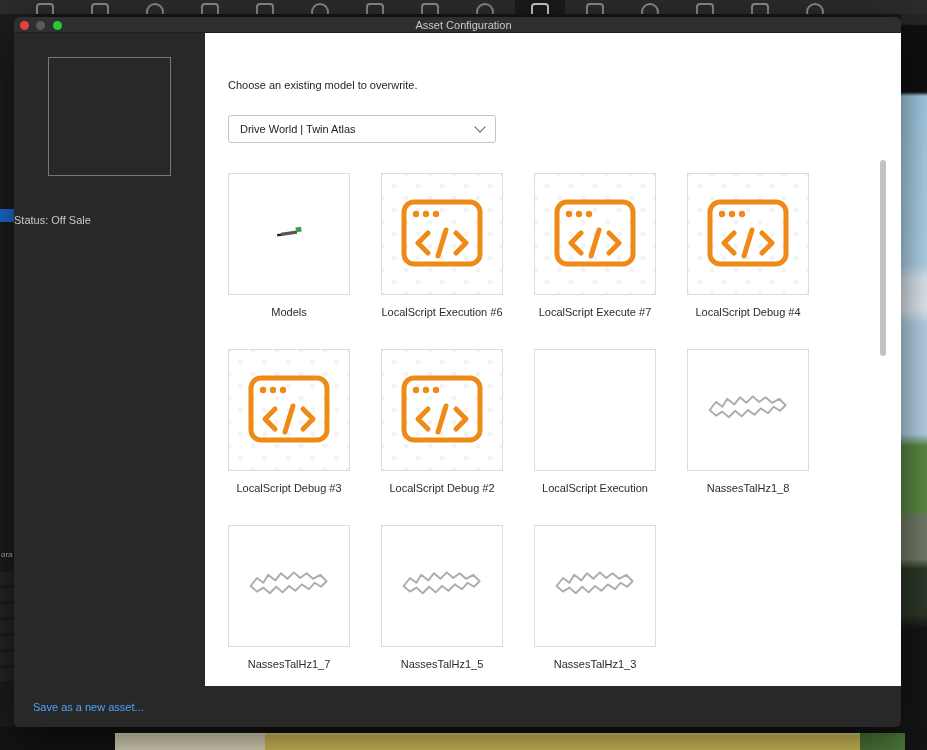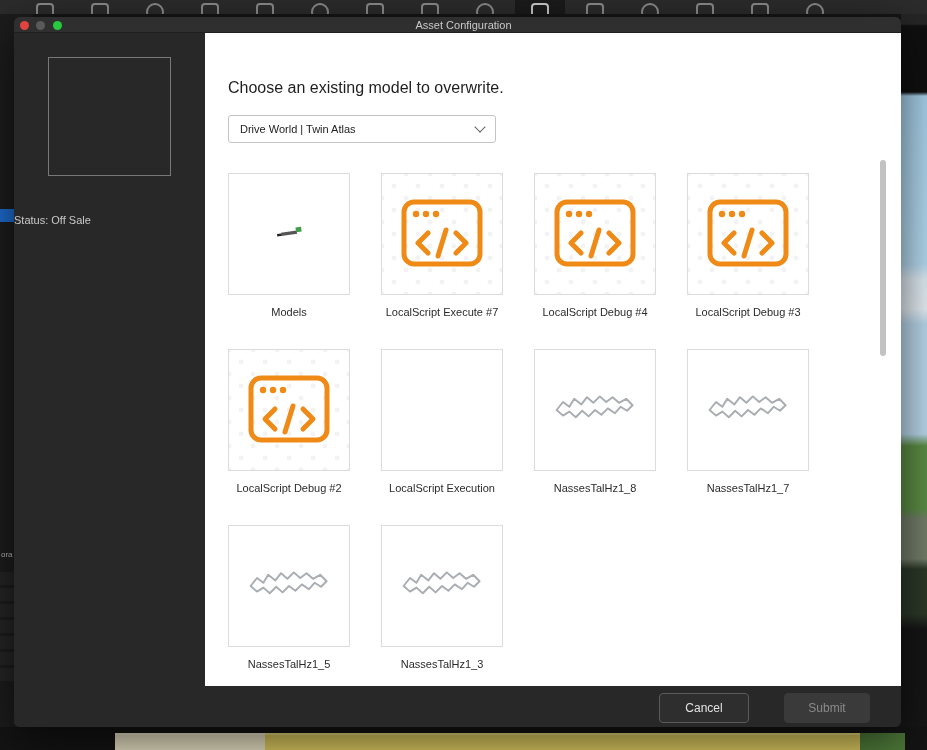--- a/index.html
+++ b/index.html
@@ -40,21 +40,21 @@
   .dot.red   { left:6px;  background:var(--dot-red); }
   .dot.mid   { left:22px; background:#5a5a5a; }
   .dot.green { left:39px; background:var(--dot-green); }
 
   .left-panel { position:absolute; left:0; top:16px; width:191px; height:694px; background:#282828; border-radius:0 0 0 6px; }
   .thumb-box { position:absolute; left:34px; top:24px; width:123px; height:119px; border:1px solid #787878; }
   .status { position:absolute; top:181px; left:0; width:100%; text-align:left; font-size:11px; color:#c9c9c9; }
   .save-link { position:absolute; left:19px; bottom:14px; font-size:11px; color:var(--link-blue); cursor:pointer; }
 
   .content { position:absolute; left:191px; top:16px; width:696px; height:653px; background:#ffffff; overflow:hidden; }
-  .prompt { position:absolute; left:23px; top:46px; font-size:16px; color:#1f1f1f; }
+  .prompt { position:absolute; left:23px; top:46px; font-size:11px; color:#1f1f1f; }
   .dropdown { position:absolute; left:23px; top:82px; width:268px; height:28px; background:#fff;
               border:1px solid #c4c4c4; border-radius:3px; display:flex; align-items:center;
               justify-content:space-between; padding:4px 11px; font-size:11px; color:#222; cursor:pointer; }
   .chev { width:8px; height:8px; border-right:1.6px solid #666; border-bottom:1.6px solid #666;
           transform:rotate(45deg); margin-top:-4px; }
 
   .grid { position:absolute; left:23px; top:140px; display:grid; grid-template-columns:repeat(4,122px);
           column-gap:19px; row-gap:34px;gap:31px; }
   .tile-wrap { width:122px; cursor:pointer; }
   .tile { width:122px; height:122px; border:1px solid #dcdcdc; background:#ffffff;
@@ -158,20 +158,34 @@
             <svg viewBox="0 0 96 96">
               <rect x="10" y="16" width="76" height="62" rx="10" fill="none" stroke="currentColor" stroke-width="5"></rect>
               <circle cx="22" cy="28" r="3.2" fill="currentColor"></circle>
               <circle cx="32" cy="28" r="3.2" fill="currentColor"></circle>
               <circle cx="42" cy="28" r="3.2" fill="currentColor"></circle>
               <path d="M34 47 L24 57 L34 67" fill="none" stroke="currentColor" stroke-width="5" stroke-linecap="round" stroke-linejoin="round"></path>
               <path d="M62 47 L72 57 L62 67" fill="none" stroke="currentColor" stroke-width="5" stroke-linecap="round" stroke-linejoin="round"></path>
               <path d="M52 44 L44 70" fill="none" stroke="currentColor" stroke-width="5" stroke-linecap="round"></path>
             </svg>
           </div>
+          <div class="tile-label">LocalScript Execution #6</div>
+        </div>
+        <div class="tile-wrap">
+          <div class="tile t-script">
+            <svg viewBox="0 0 96 96">
+              <rect x="10" y="16" width="76" height="62" rx="10" fill="none" stroke="currentColor" stroke-width="5"></rect>
+              <circle cx="22" cy="28" r="3.2" fill="currentColor"></circle>
+              <circle cx="32" cy="28" r="3.2" fill="currentColor"></circle>
+              <circle cx="42" cy="28" r="3.2" fill="currentColor"></circle>
+              <path d="M34 47 L24 57 L34 67" fill="none" stroke="currentColor" stroke-width="5" stroke-linecap="round" stroke-linejoin="round"></path>
+              <path d="M62 47 L72 57 L62 67" fill="none" stroke="currentColor" stroke-width="5" stroke-linecap="round" stroke-linejoin="round"></path>
+              <path d="M52 44 L44 70" fill="none" stroke="currentColor" stroke-width="5" stroke-linecap="round"></path>
+            </svg>
+          </div>
           <div class="tile-label">LocalScript Execute #7</div>
         </div>
         <div class="tile-wrap">
           <div class="tile t-script">
             <svg viewBox="0 0 96 96">
               <rect x="10" y="16" width="76" height="62" rx="10" fill="none" stroke="currentColor" stroke-width="5"></rect>
               <circle cx="22" cy="28" r="3.2" fill="currentColor"></circle>
               <circle cx="32" cy="28" r="3.2" fill="currentColor"></circle>
               <circle cx="42" cy="28" r="3.2" fill="currentColor"></circle>
               <path d="M34 47 L24 57 L34 67" fill="none" stroke="currentColor" stroke-width="5" stroke-linecap="round" stroke-linejoin="round"></path>
@@ -243,18 +257,14 @@
               <path d="M12 60 L20 50 L28 56 L34 46 L43 53 L50 44 L58 51 L66 43 L74 50 L82 44 L90 51 L99 46 L107 54 L100 61 L92 56 L85 64 L76 58 L68 66 L60 60 L52 68 L44 61 L36 69 L28 62 L20 67 Z" fill="none" stroke="currentColor" stroke-width="2.4" stroke-linejoin="round"></path>
             </svg>
           </div>
           <div class="tile-label">NassesTalHz1_3</div>
         </div>
       </div>
 
     <div class="scroll-thumb"></div>
   </div>
 
-  <div class="footer">
-    <div class="btn cancel">Cancel</div>
-    <div class="btn submit">Submit</div>
-  </div>
 
 </div>
 
 </body></html>

